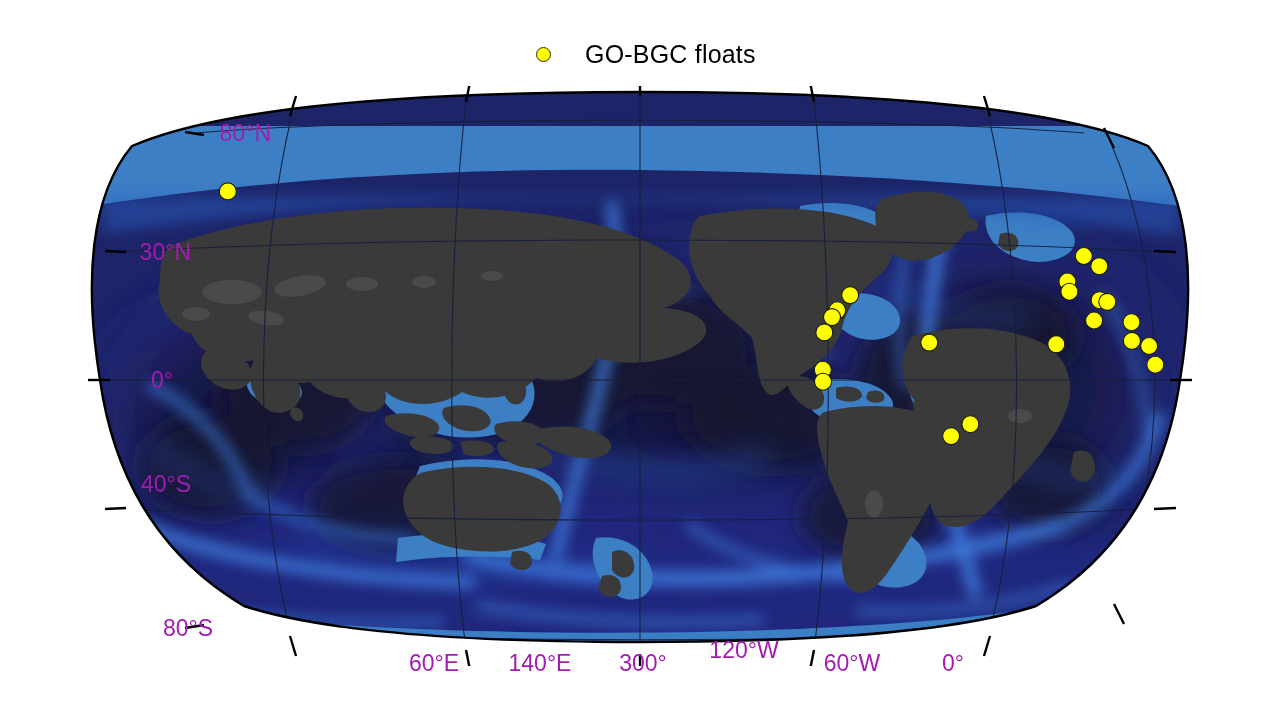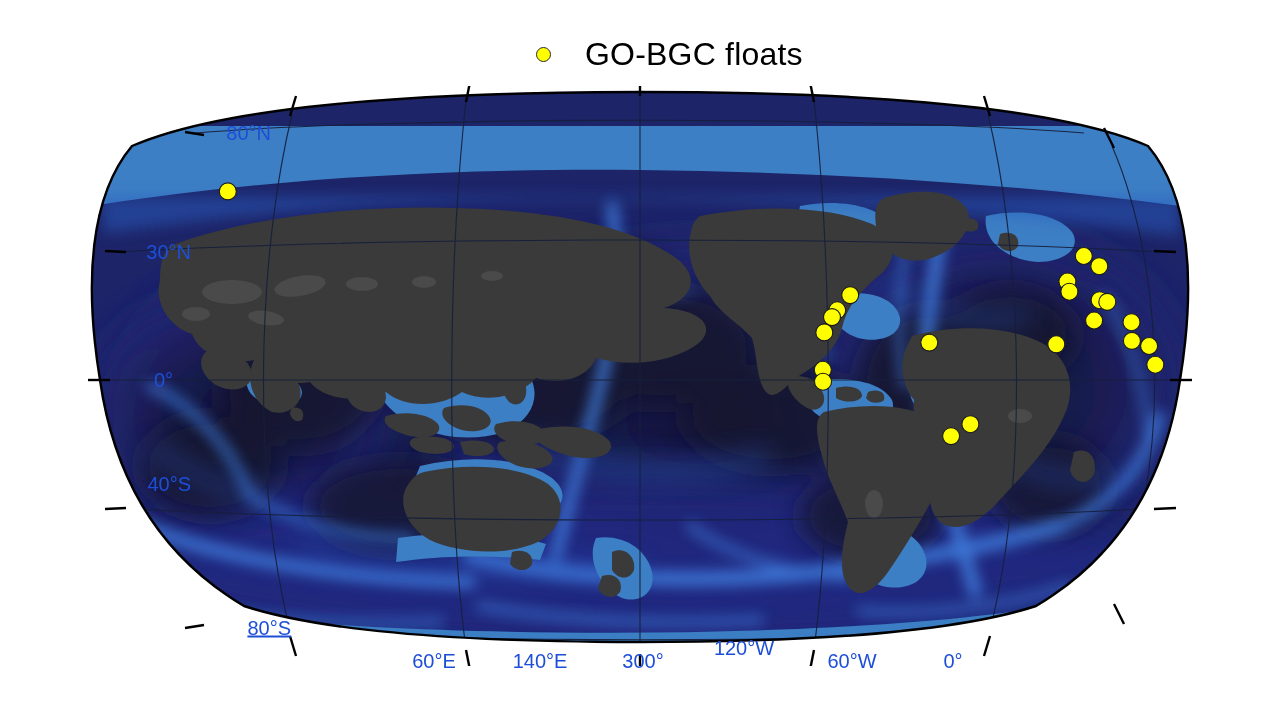--- a/index.html
+++ b/index.html
@@ -30,39 +30,39 @@
   #legend .marker {
     width: 15px;
     height: 15px;
     border-radius: 50%;
     background: #ffff00;
     border: 1.2px solid #2b2b2b;
     box-sizing: border-box;
     flex: 0 0 auto;
   }
   #legend .legend-label {
-    font-size: 32px;
+    font-size: 25px;
     color: #000000;
     white-space: nowrap;
     letter-spacing: 0.2px;
   }
   
   #map-wrap {
     position: absolute;
     left: 0;
     top: 86px;
     width: 1280px;
     height: 580px;
   }
   #map-svg { display: block; }
   
   .tick-label {
     position: absolute;
-    font-size: 20px;
-    color: #1d4ed8;
+    font-size: 23px;
+    color: #a21caf;
     white-space: nowrap;
   }
   .lat-label { text-align: right; transform: translateY(-50%); }
   .lon-label { text-align: center; transform: translateX(-50%); }
 </style>
 </head>
 <body>
 
 <div id="figure">
 
@@ -386,21 +386,21 @@
           <circle cx="951.1" cy="350.1" r="8.5" fill="#ffff00" stroke="#1a1a1a" stroke-width="1.1"></circle>
         </g>
     </svg>
   </div>
 
   <div>
     <div class="tick-label lat-label" style="right:1009px; top:133px;">80°N</div>
     <div class="tick-label lat-label" style="right:1089px; top:252px;">30°N</div>
     <div class="tick-label lat-label" style="right:1107px; top:380px;">0°</div>
     <div class="tick-label lat-label" style="right:1089px; top:484px;">40°S</div>
-    <div class="tick-label lat-label" style="right:989px; top:628px;text-decoration:underline;">80°S</div>
+    <div class="tick-label lat-label" style="right:1067px; top:628px;">80°S</div>
   </div>
 
   <div>
     <div class="tick-label lon-label" style="left:434px; top:650px;">60°E</div>
     <div class="tick-label lon-label" style="left:540px; top:650px;">140°E</div>
     <div class="tick-label lon-label" style="left:643px; top:650px;">300°</div>
     <div class="tick-label lon-label" style="left:744px; top:637px;">120°W</div>
     <div class="tick-label lon-label" style="left:852px; top:650px;">60°W</div>
     <div class="tick-label lon-label" style="left:953px; top:650px;">0°</div>
   </div>

